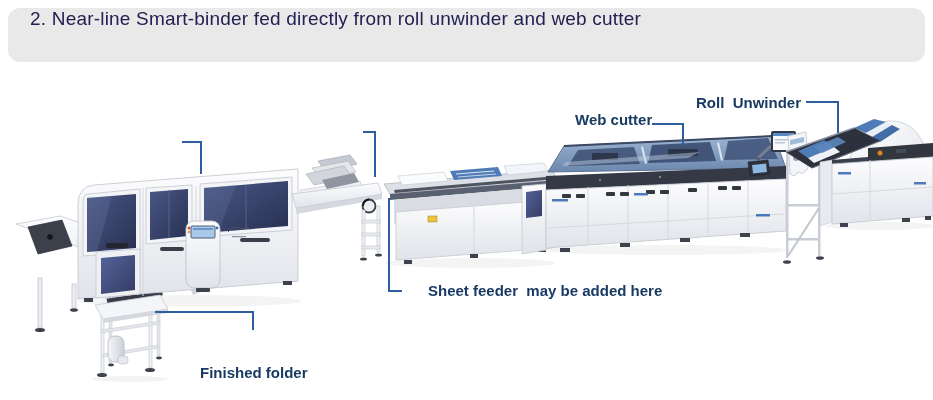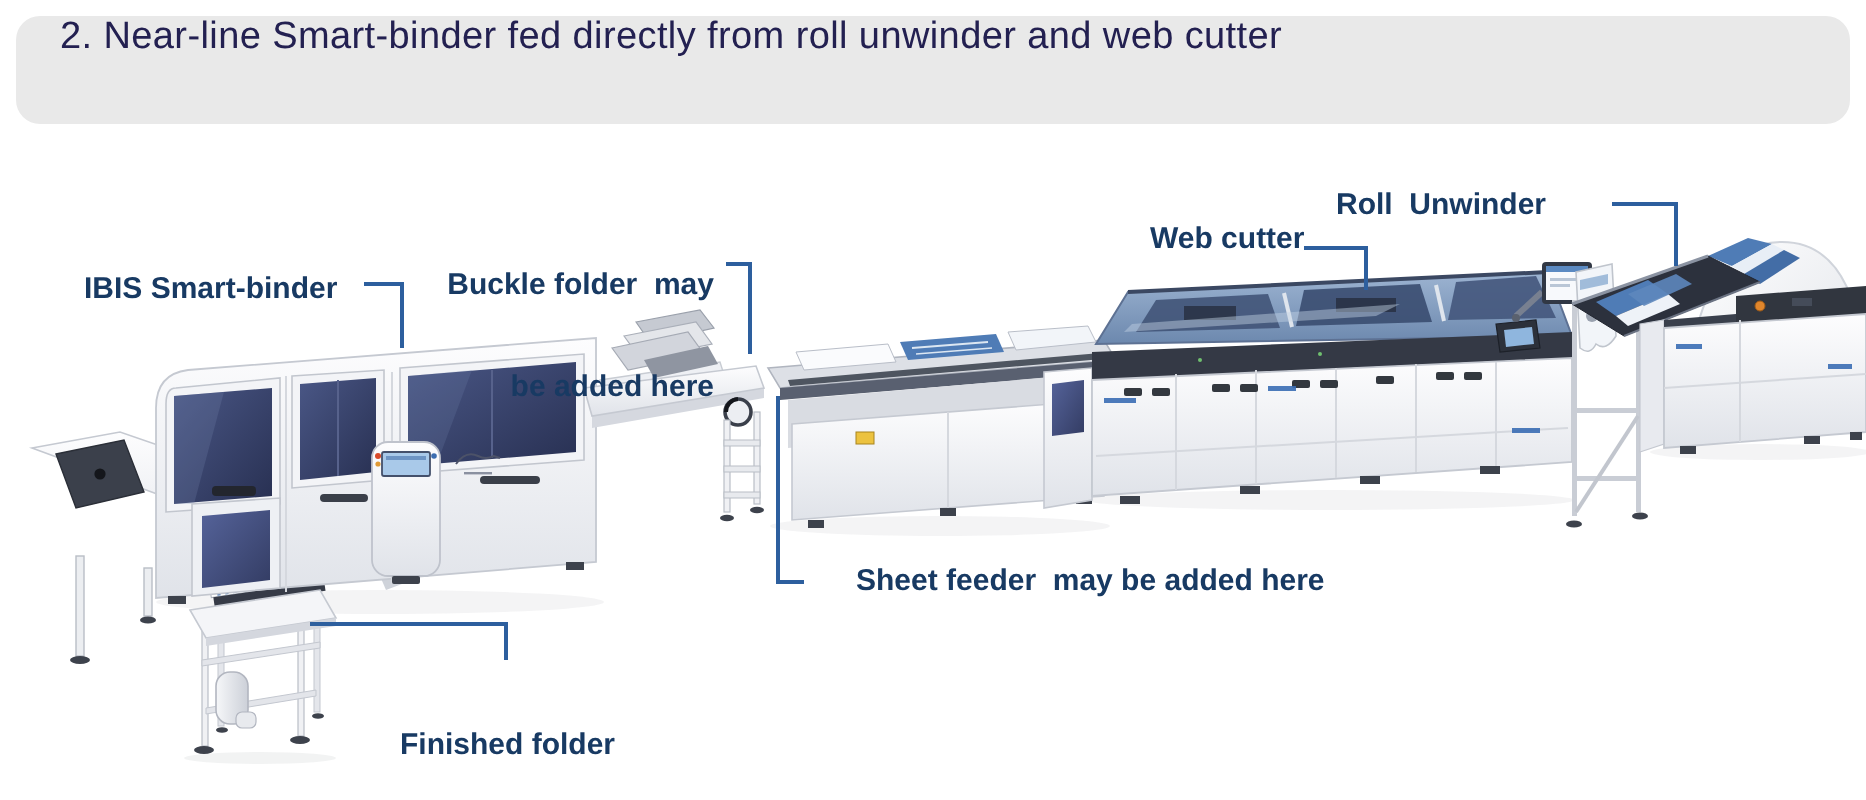--- a/index.html
+++ b/index.html
@@ -266,33 +266,28 @@
       <line x1="870" y1="160" x2="870" y2="221" stroke="#d5d8de" stroke-width="1"></line>
       <line x1="832" y1="194" x2="933" y2="187" stroke="#d5d8de" stroke-width="1"></line>
       <rect x="838" y="172" width="13" height="2.5" fill="#3a6db4" opacity="0.9"></rect>
       <rect x="914" y="182" width="12" height="2.5" fill="#3a6db4" opacity="0.9"></rect>
       <rect x="840" y="223" width="8" height="4" fill="#3d424c"></rect>
       <rect x="902" y="218" width="8" height="4" fill="#3d424c"></rect>
       <rect x="925" y="216" width="6" height="4" fill="#3d424c"></rect>
     </g>
   </svg>
 
-  <div class="lbl" style="left:42px;top:136px;">IBIS Smart-binder</div>
   <div class="callout elbow-tr" style="left:182px;top:141px;width:18px;height:31px;"></div>
 
-  <div class="lbl right" style="left:215px;top:100px;width:142px;">
-    <div>Buckle folder  may</div>
-    <div>be added here</div>
-  </div>
   <div class="callout elbow-tr" style="left:363px;top:131px;width:11px;height:44px;"></div>
 
   <div class="lbl" style="left:575px;top:111px;text-align:right;">Web cutter</div>
   <div class="callout elbow-tr" style="left:652px;top:123px;width:30px;height:20px;"></div>
 
-  <div class="lbl" style="left:668px;top:94px;">Roll  Unwinder</div>
+  <div class="lbl" style="left:696px;top:94px;">Roll  Unwinder</div>
   <div class="callout elbow-tr" style="left:806px;top:101px;width:31px;height:30px;"></div>
 
   <div class="lbl" style="left:428px;top:282px;">Sheet feeder  may be added here</div>
   <div class="callout elbow-lb" style="left:388px;top:198px;width:12px;height:92px;"></div>
 
   <div class="lbl" style="left:200px;top:330px;">
     <div>Finished folder</div>
     
   </div>
   <div class="callout elbow-tr" style="left:155px;top:311px;width:97px;height:17px;"></div>

